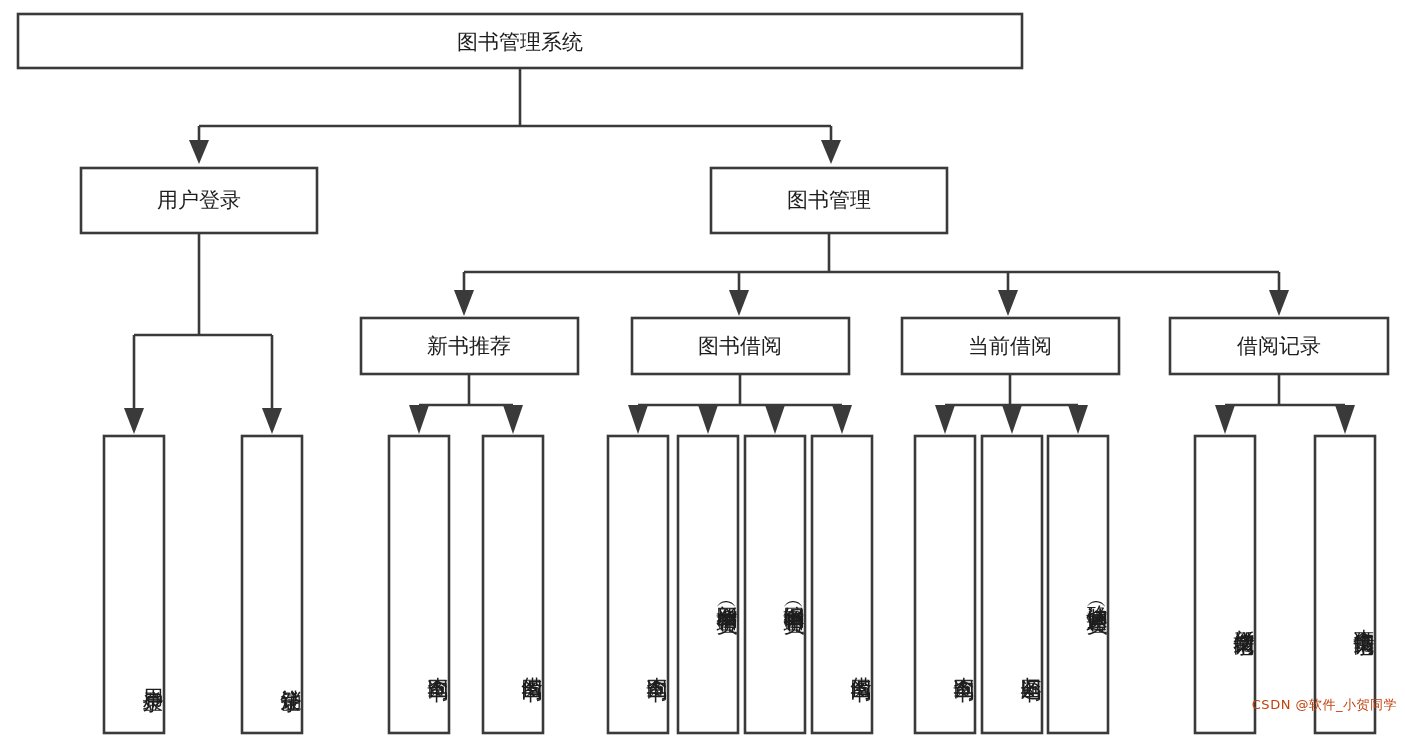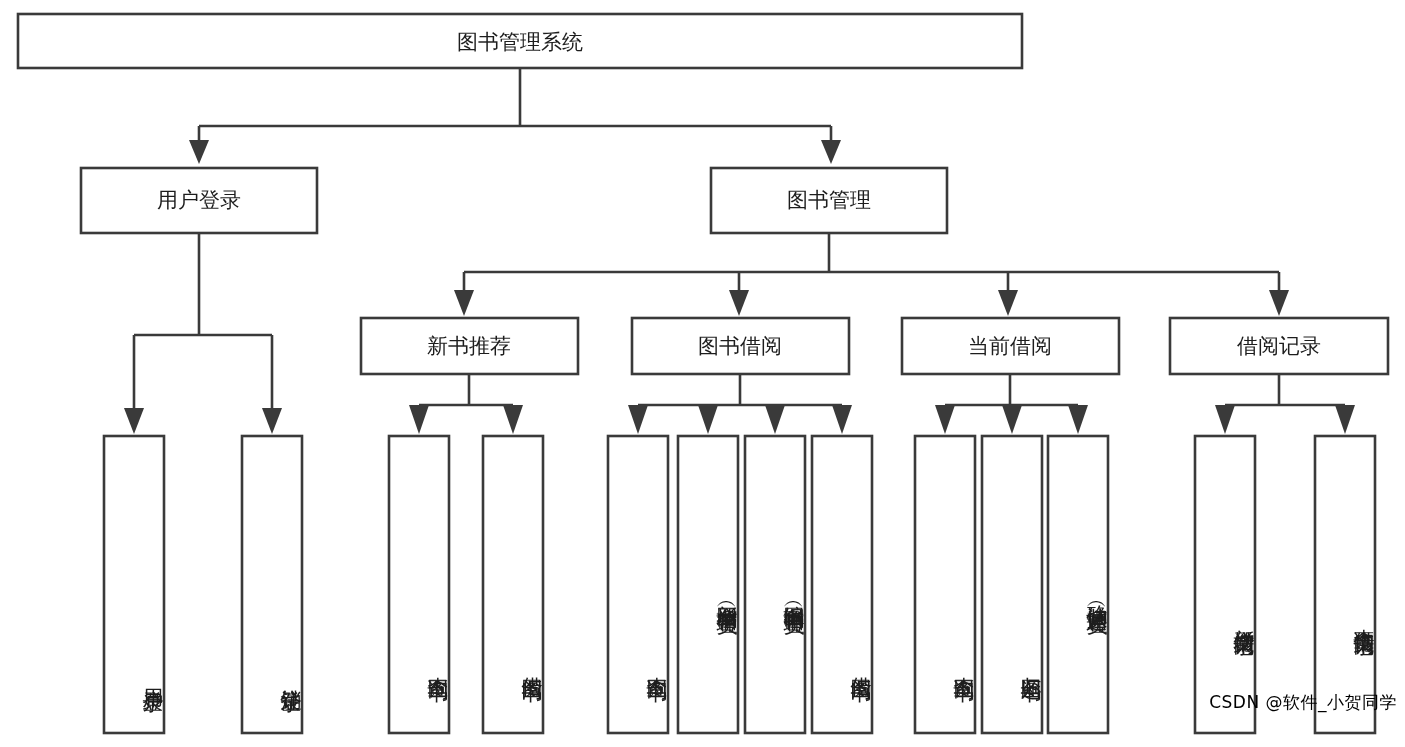--- a/index.html
+++ b/index.html
@@ -61,22 +61,22 @@
     align-items: flex-start;
     justify-content: center;
     white-space: nowrap;
     pointer-events: none;
   }
   .watermark {
     position: absolute;
     right: 8px;
     bottom: 6px;
     font-family: "DejaVu Sans", "Liberation Sans", sans-serif;
-    font-size: 17px;
-    color: #000000;
+    font-size: 13px;
+    color: #c2410c;
     letter-spacing: 0.5px;
     white-space: nowrap;
   }
 </style>
 </head>
 <body>
 
 <div id="diagram-root">
 
   <svg id="flow" viewBox="0 0 1405 747">

